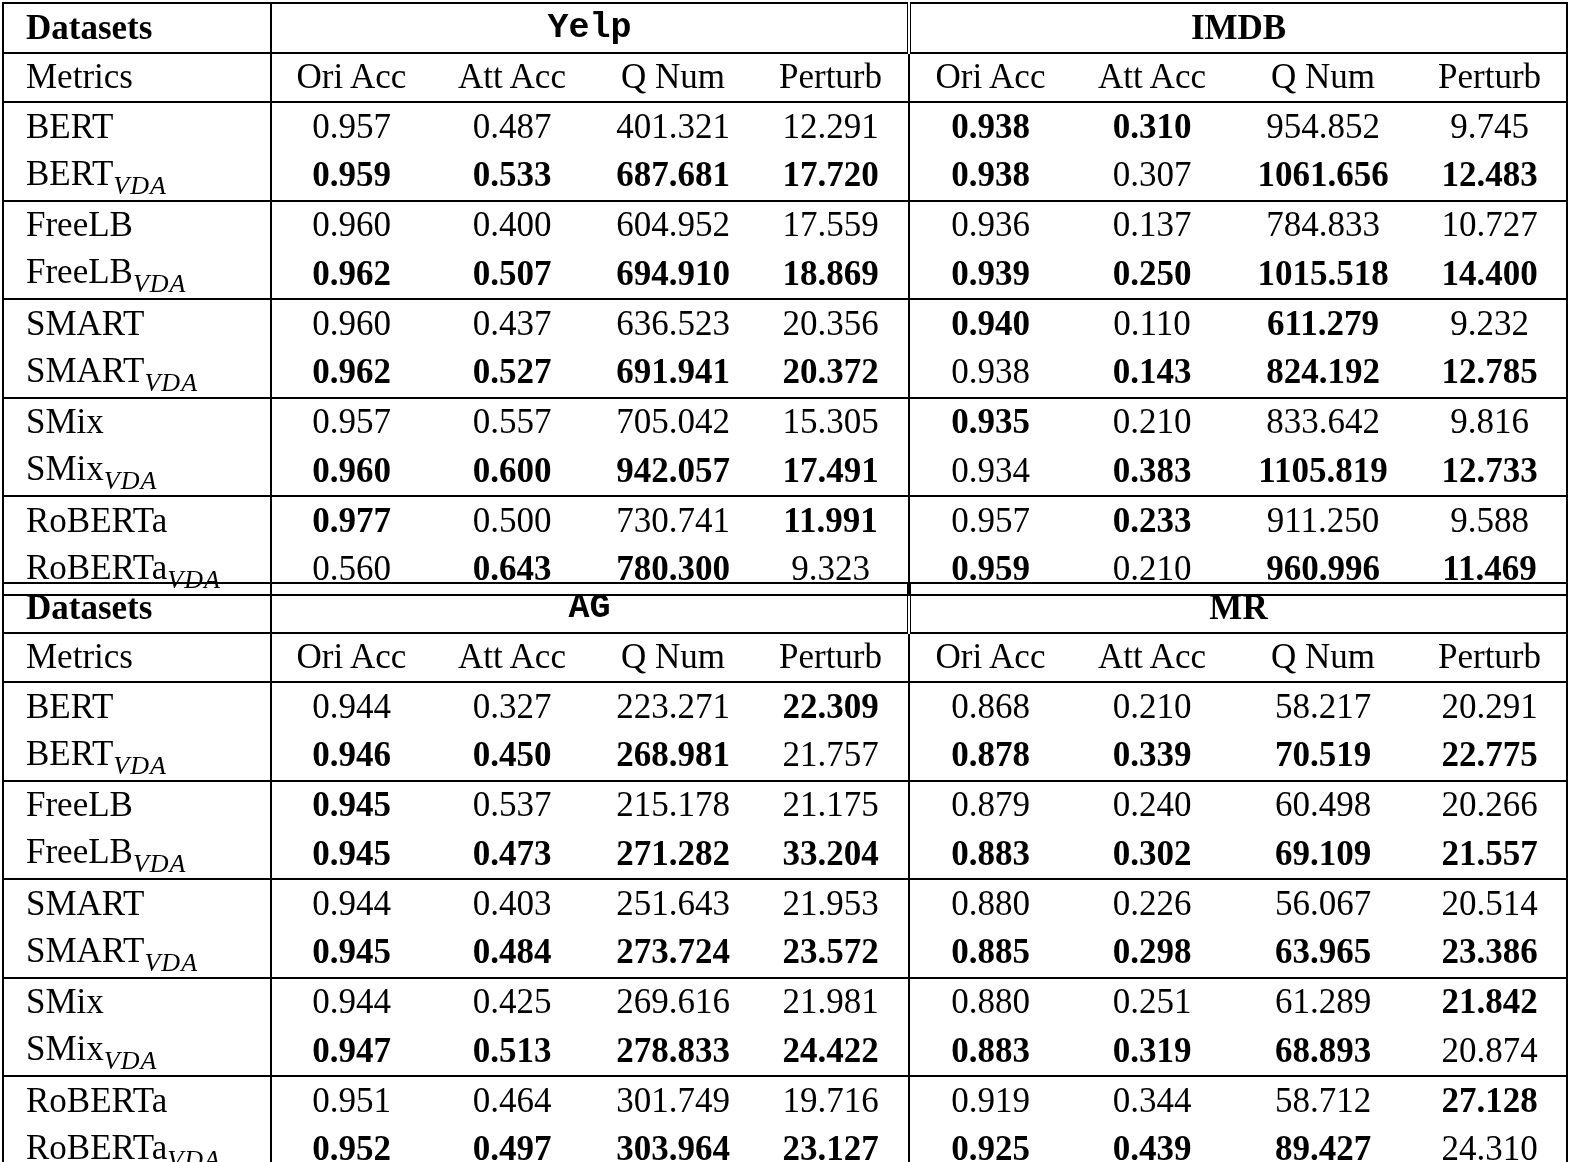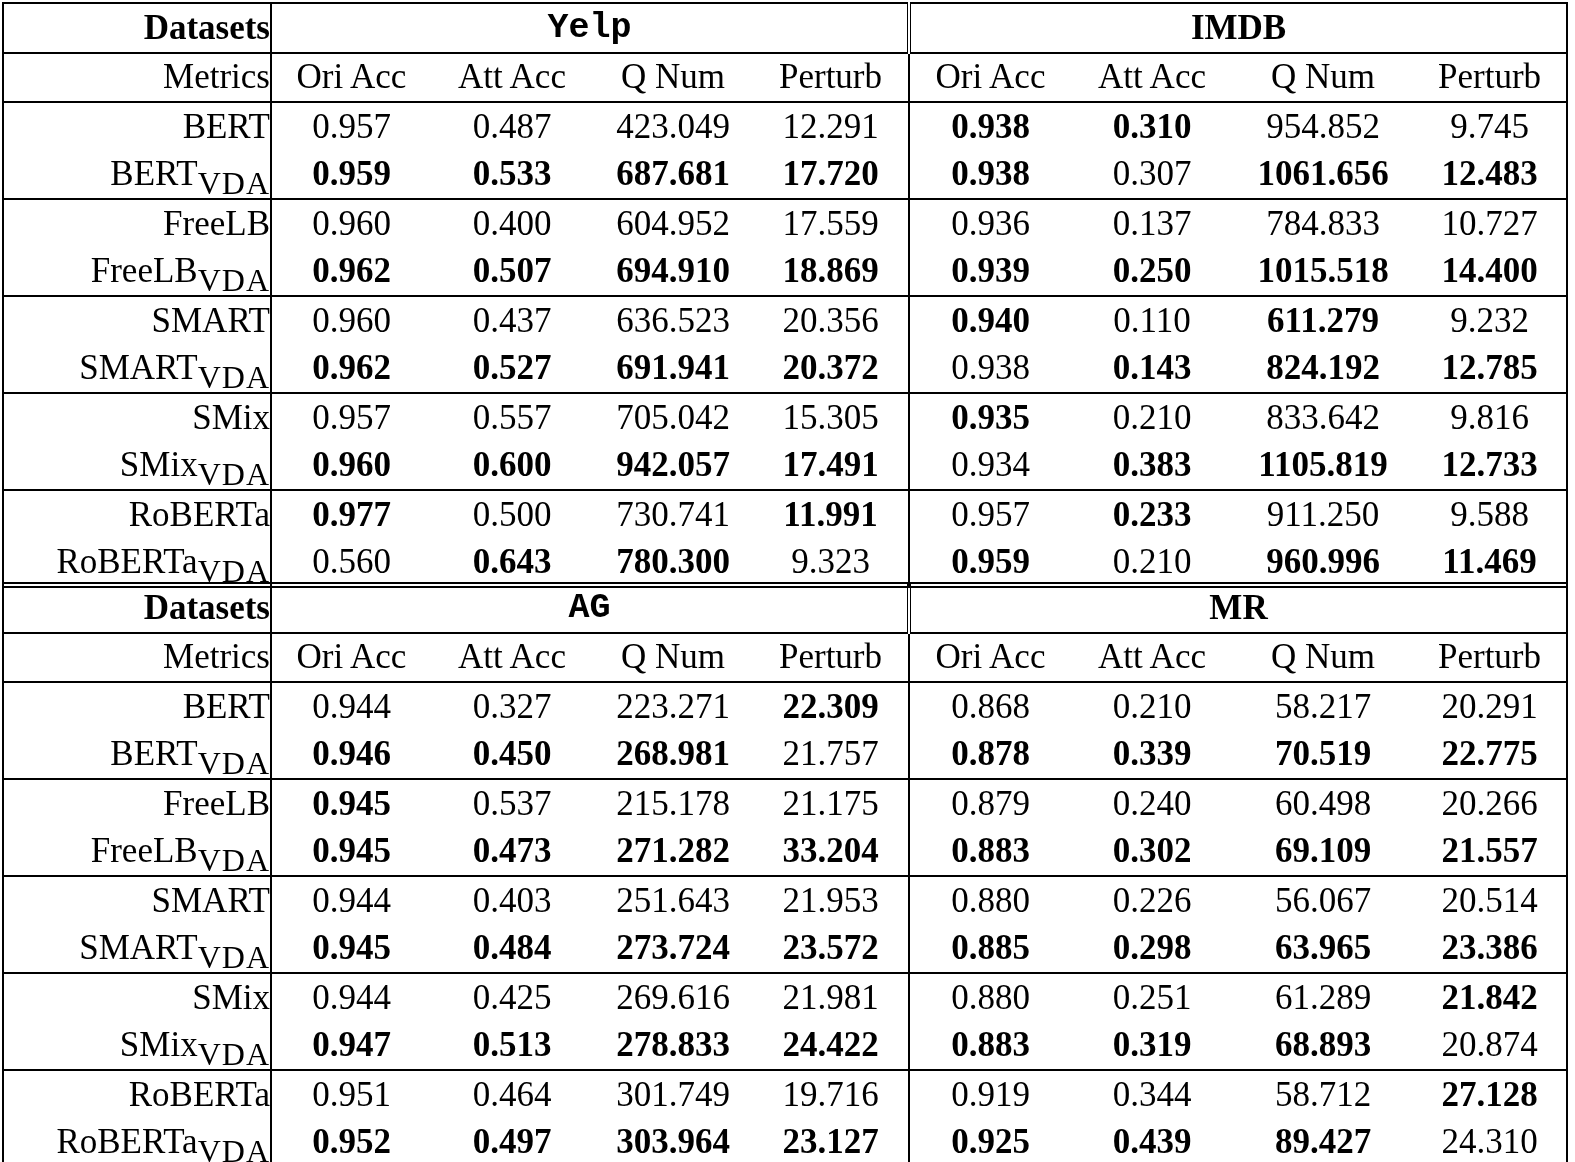--- a/index.html
+++ b/index.html
@@ -4,29 +4,29 @@
 <style>
   html, body { margin: 0; padding: 0; background: #ffffff; }
   body { width: 1575px; height: 1162px; position: relative; overflow: hidden;
          font-family: "Liberation Serif", "DejaVu Serif", serif; color: #000; }
   .tbl { position: absolute; left: 2px; width: 1564px; border-collapse: collapse;
          table-layout: fixed; font-size: 35px; }
   #t1 { top: 2px; }
   #t2 { top: 582px; }
   .tbl td { padding: 0; height: 47.5px; line-height: 46px; white-space: nowrap;
             text-align: center; vertical-align: middle; }
-  .tbl td.name { text-align: right; padding-left: 22px; border-right: 2px solid #000; }
+  .tbl td.name { text-align: left; padding-left: 22px; border-right: 2px solid #000; }
   .tbl td.sep { border-right: 2px solid #000; }
   .tbl tr.hdr td { font-weight: bold; border-bottom: 2px solid #000; }
   .tbl tr.hdr td.ds1 { border-right: 4px double #000; font-family: Liberation Mono, monospace; }
   .tbl tr.met td { border-bottom: 2px solid #000; border-radius: 23px; }
   .tbl tr.gend td { border-bottom: 2px solid #000; }
   .tbl { border: 2px solid #000; }
   .b { font-weight: bold; }
-  .sub { font-size: 32px; position: relative; top: 9px; letter-spacing: 1px; }
+  .sub { font-style: italic; font-size: 26px; position: relative; top: 9px; letter-spacing: 1px; }
   col.c0 { width: 268px; }
   col.c1 { width: 160px; } col.c2 { width: 162px; } col.c3 { width: 160px; } col.c4 { width: 156px; }
   col.c5 { width: 162px; } col.c6 { width: 162px; } col.c7 { width: 180px; } col.c8 { width: 154px; }
 </style>
 </head>
 <body>
 
 <table class="tbl" id="t1">
   <colgroup>
       <col class="c0">
@@ -53,21 +53,21 @@
         <td class="sep">Perturb</td>
         <td>Ori Acc</td>
         <td>Att Acc</td>
         <td>Q Num</td>
         <td>Perturb</td>
       </tr>
       <tr>
         <td class="name"><span>BERT</span></td>
         <td>0.957</td>
         <td>0.487</td>
-        <td>423.049</td>
+        <td>401.321</td>
         <td class="sep">12.291</td>
         <td class="b">0.938</td>
         <td class="b">0.310</td>
         <td>954.852</td>
         <td>9.745</td>
       </tr>
       <tr class="gend">
         <td class="name"><span>BERT</span><span class="sub">VDA</span></td>
         <td class="b">0.959</td>
         <td class="b">0.533</td>

